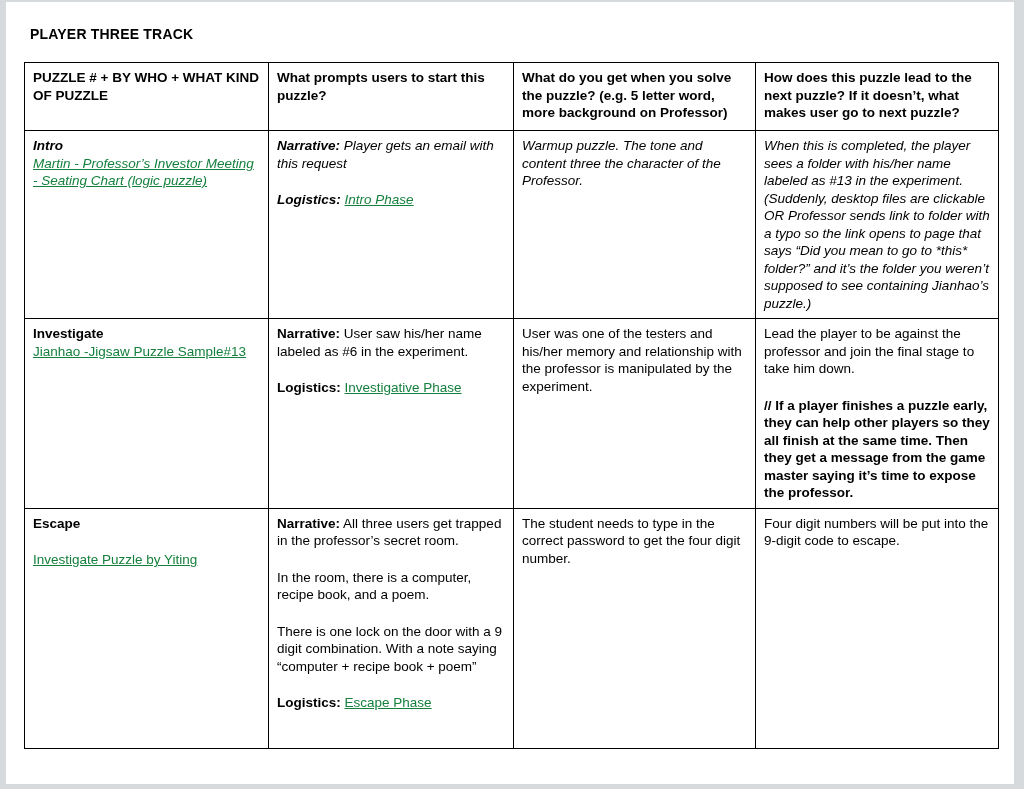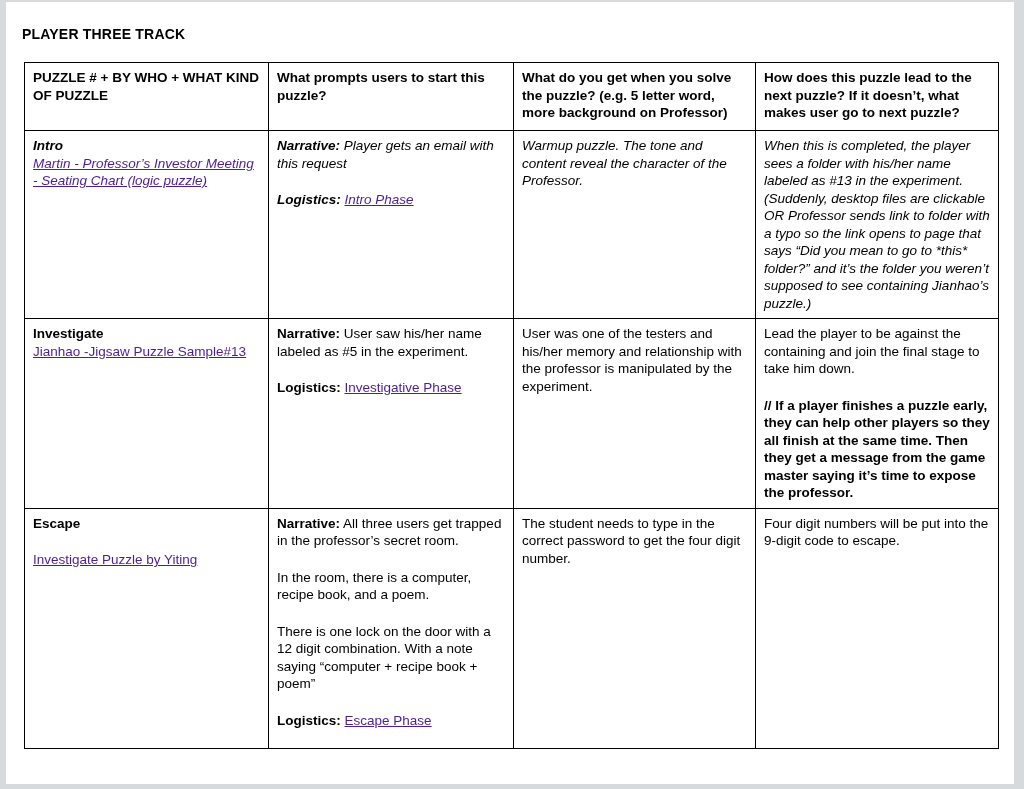--- a/index.html
+++ b/index.html
@@ -9,21 +9,21 @@
     font-family: "Liberation Sans", "DejaVu Sans", sans-serif;
     color: #000;
   }
   .page {
     position: absolute;
     top: 2px; left: 6px; right: 10px; bottom: 5px;
     background: #ffffff;
   }
   .doc-title {
     position: absolute;
-    left: 16px; top: 24px;
+    left: 24px; top: 24px;
     font-size: 14px;
     font-weight: bold;
     letter-spacing: 0.2px;
   }
   table.puzzle-table {
     position: absolute;
     left: 18px; top: 60px;
     width: 974px;
     border-collapse: collapse;
     table-layout: fixed;
@@ -36,21 +36,21 @@
     font-size: 13.5px;
     line-height: 17.5px;
   }
   .puzzle-table th { font-weight: bold; padding-left: 8px; }
   tr.header-row   { height: 68px; }
   tr.row-intro    { height: 188px; font-style: italic; }
   tr.row-invest   { height: 188px; }
   tr.row-escape   { height: 240px; }
   .b { font-weight: bold; }
   a.doc-link {
-    color: #4c1d95;
+    color: #15803d;
     text-decoration: underline;
     cursor: pointer;
   }
   p.gap { margin-top: 19px; }
 </style>
 </head>
 <body>
 
 <div class="page">
 
@@ -75,54 +75,54 @@
     <tr class="row-intro">
       <td>
         <p class="b">Intro</p>
         <p><a class="doc-link">Martin - Professor’s Investor Meeting - Seating Chart (logic puzzle)</a></p>
       </td>
       <td>
         <p><span class="b">Narrative:</span> <span>Player gets an email with this request</span></p>
         <p class="gap"><span class="b">Logistics:</span> <a class="doc-link">Intro Phase</a></p>
       </td>
       <td>
-        <p>Warmup puzzle. The tone and content reveal the character of the Professor.</p>
+        <p>Warmup puzzle. The tone and content three the character of the Professor.</p>
       </td>
       <td>
         <p>When this is completed, the player sees a folder with his/her name labeled as #13 in the experiment. (Suddenly, desktop files are clickable OR Professor sends link to folder with a typo so the link opens to page that says “Did you mean to go to *this* folder?” and it’s the folder you weren’t supposed to see containing Jianhao’s puzzle.)</p>
       </td>
     </tr>
 
     <tr class="row-invest">
       <td>
         <p class="b">Investigate</p>
         <p><a class="doc-link">Jianhao -Jigsaw Puzzle Sample#13</a></p>
       </td>
       <td>
-        <p><span class="b">Narrative:</span> <span>User saw his/her name labeled as #5 in the experiment.</span></p>
+        <p><span class="b">Narrative:</span> <span>User saw his/her name labeled as #6 in the experiment.</span></p>
         <p class="gap"><span class="b">Logistics:</span> <a class="doc-link">Investigative Phase</a></p>
       </td>
       <td>
         <p>User was one of the testers and his/her memory and relationship with the professor is manipulated by the experiment.</p>
       </td>
       <td>
-        <p>Lead the player to be against the containing and join the final stage to take him down.</p>
+        <p>Lead the player to be against the professor and join the final stage to take him down.</p>
         <p class="gap b">// If a player finishes a puzzle early, they can help other players so they all finish at the same time. Then they get a message from the game master saying it’s time to expose the professor.</p>
       </td>
     </tr>
 
     <tr class="row-escape">
       <td>
         <p class="b">Escape</p>
         <p class="gap"><a class="doc-link">Investigate Puzzle by Yiting</a></p>
       </td>
       <td>
         <p><span class="b">Narrative:</span> <span>All three users get trapped in the professor’s secret room.</span></p>
         <p class="gap">In the room, there is a computer, recipe book, and a poem.</p>
-        <p class="gap">There is one lock on the door with a 12 digit combination. With a note saying “computer + recipe book + poem”</p>
+        <p class="gap">There is one lock on the door with a 9 digit combination. With a note saying “computer + recipe book + poem”</p>
         <p class="gap"><span class="b">Logistics:</span> <a class="doc-link">Escape Phase</a></p>
       </td>
       <td>
         <p>The student needs to type in the correct password to get the four digit number.</p>
       </td>
       <td>
         <p>Four digit numbers will be put into the 9-digit code to escape.</p>
       </td>
     </tr>
 

